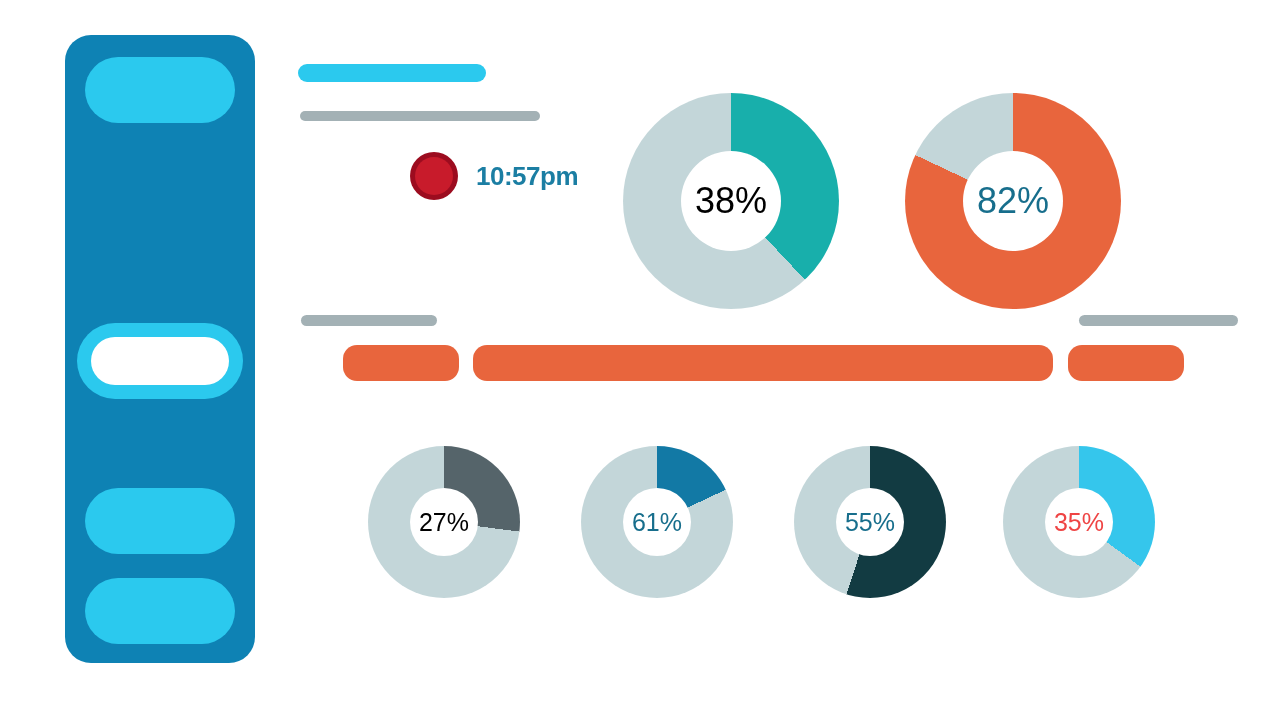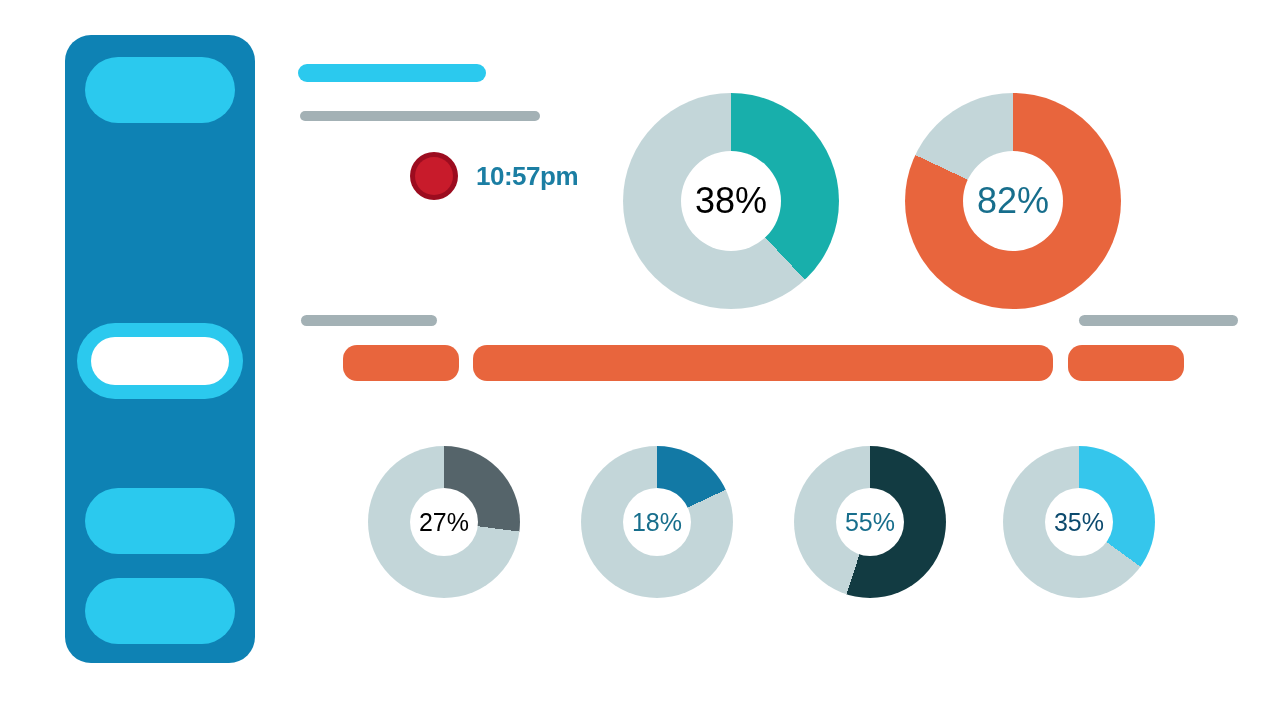--- a/index.html
+++ b/index.html
@@ -190,29 +190,29 @@
   </div>
 
   <div class="donut donut-sm" style="left: 368px; top: 446px; background: conic-gradient(rgb(85, 100, 106) 0deg, rgb(85, 100, 106) 97.2deg, rgb(195, 214, 217) 97.2deg, rgb(195, 214, 217) 360deg);">
     <div class="hole">
       <span class="pct" style="color: #000000;">27%</span>
     </div>
   </div>
 
   <div class="donut donut-sm" style="left: 581px; top: 446px; background: conic-gradient(rgb(18, 121, 165) 0deg, rgb(18, 121, 165) 64.8deg, rgb(195, 214, 217) 64.8deg, rgb(195, 214, 217) 360deg);">
     <div class="hole">
-      <span class="pct" style="color: rgb(23, 110, 140);">18%</span>
+      <span class="pct" style="color: rgb(23, 110, 140);">61%</span>
     </div>
   </div>
 
   <div class="donut donut-sm" style="left: 794px; top: 446px; background: conic-gradient(rgb(18, 59, 66) 0deg, rgb(18, 59, 66) 198deg, rgb(195, 214, 217) 198deg, rgb(195, 214, 217) 360deg);">
     <div class="hole">
       <span class="pct" style="color: rgb(23, 110, 140);">55%</span>
     </div>
   </div>
 
   <div class="donut donut-sm" style="left: 1003px; top: 446px; background: conic-gradient(rgb(53, 198, 236) 0deg, rgb(53, 198, 236) 126deg, rgb(195, 214, 217) 126deg, rgb(195, 214, 217) 360deg);">
     <div class="hole">
-      <span class="pct" style="color: #0c4a6e;">35%</span>
+      <span class="pct" style="color: #ef4444;">35%</span>
     </div>
   </div>
 
 </div>
 
 </body></html>

